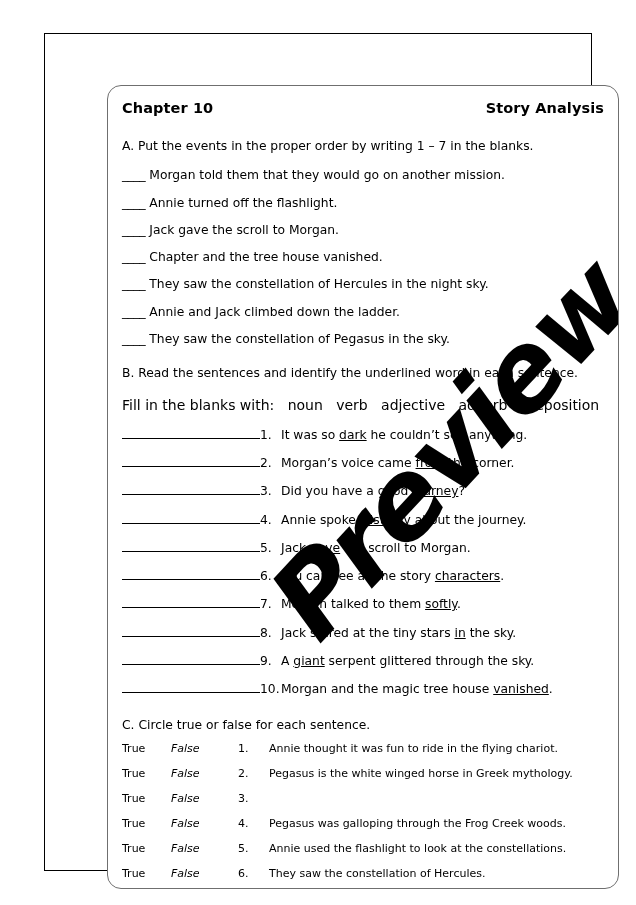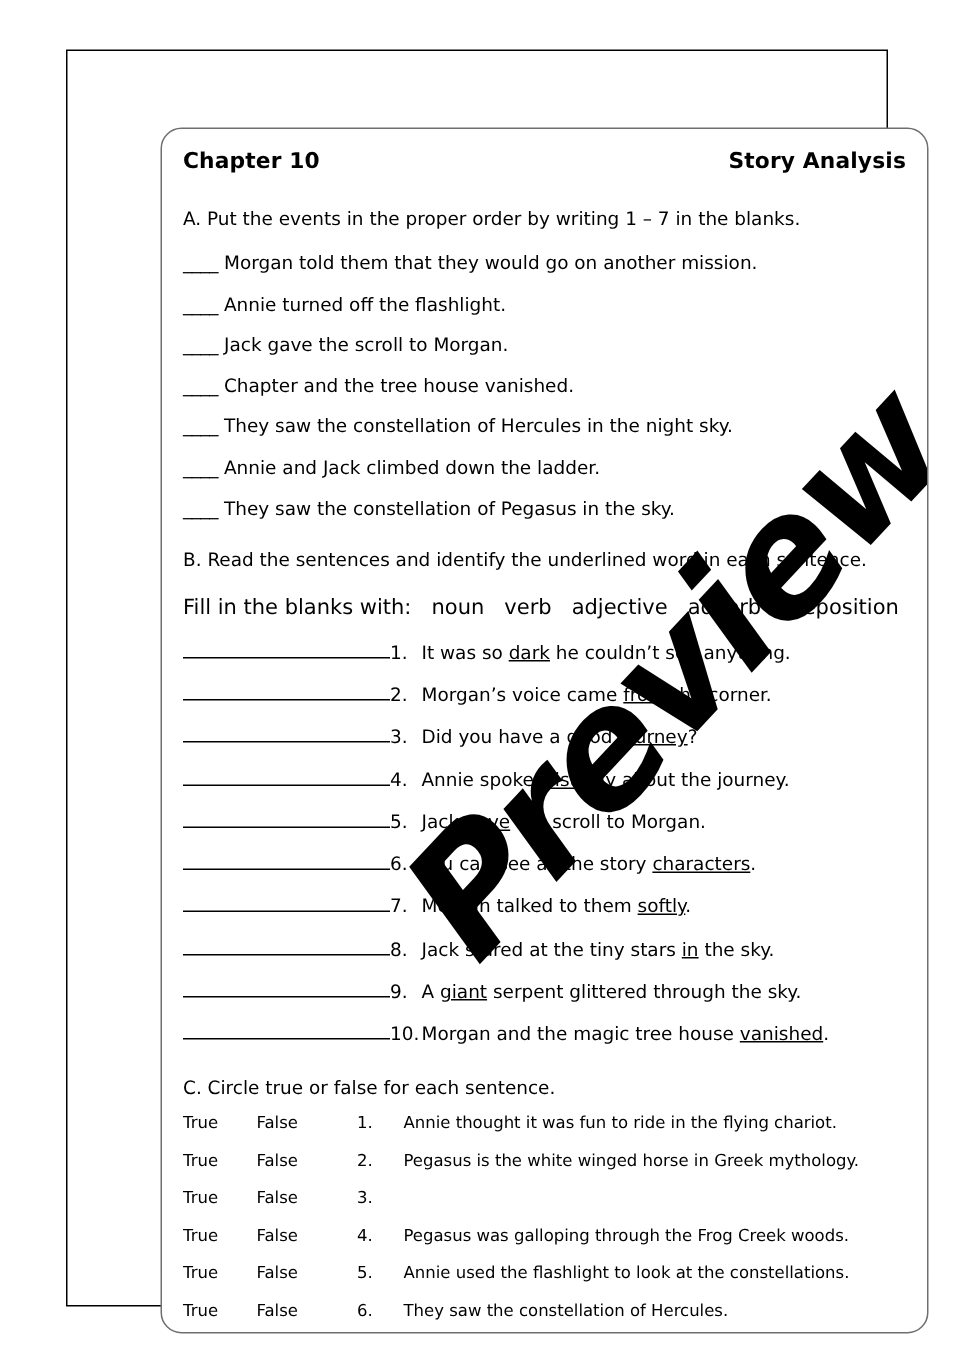--- a/index.html
+++ b/index.html
@@ -122,21 +122,21 @@
   .list-c .row {
     font-size: 11px;
     line-height: 1.0;
     margin-bottom: 14px;
     display: flex;
     align-items: flex-end;
     white-space: nowrap;
     gap: 11px;
   }
   .tf-true { flex: 0 0 38px; }
-  .tf-false { flex: 0 0 56px; }
+  .tf-false { flex: 0 0 56px; font-style: italic; }
   .cq-num { flex: 0 0 20px; }
   .cq-text { flex: 0 1 auto; }
 
   
   #watermark {
     position: absolute;
     left: 184px;
     top: 480px;
     width: 420px;
     transform: rotate(-47deg);

